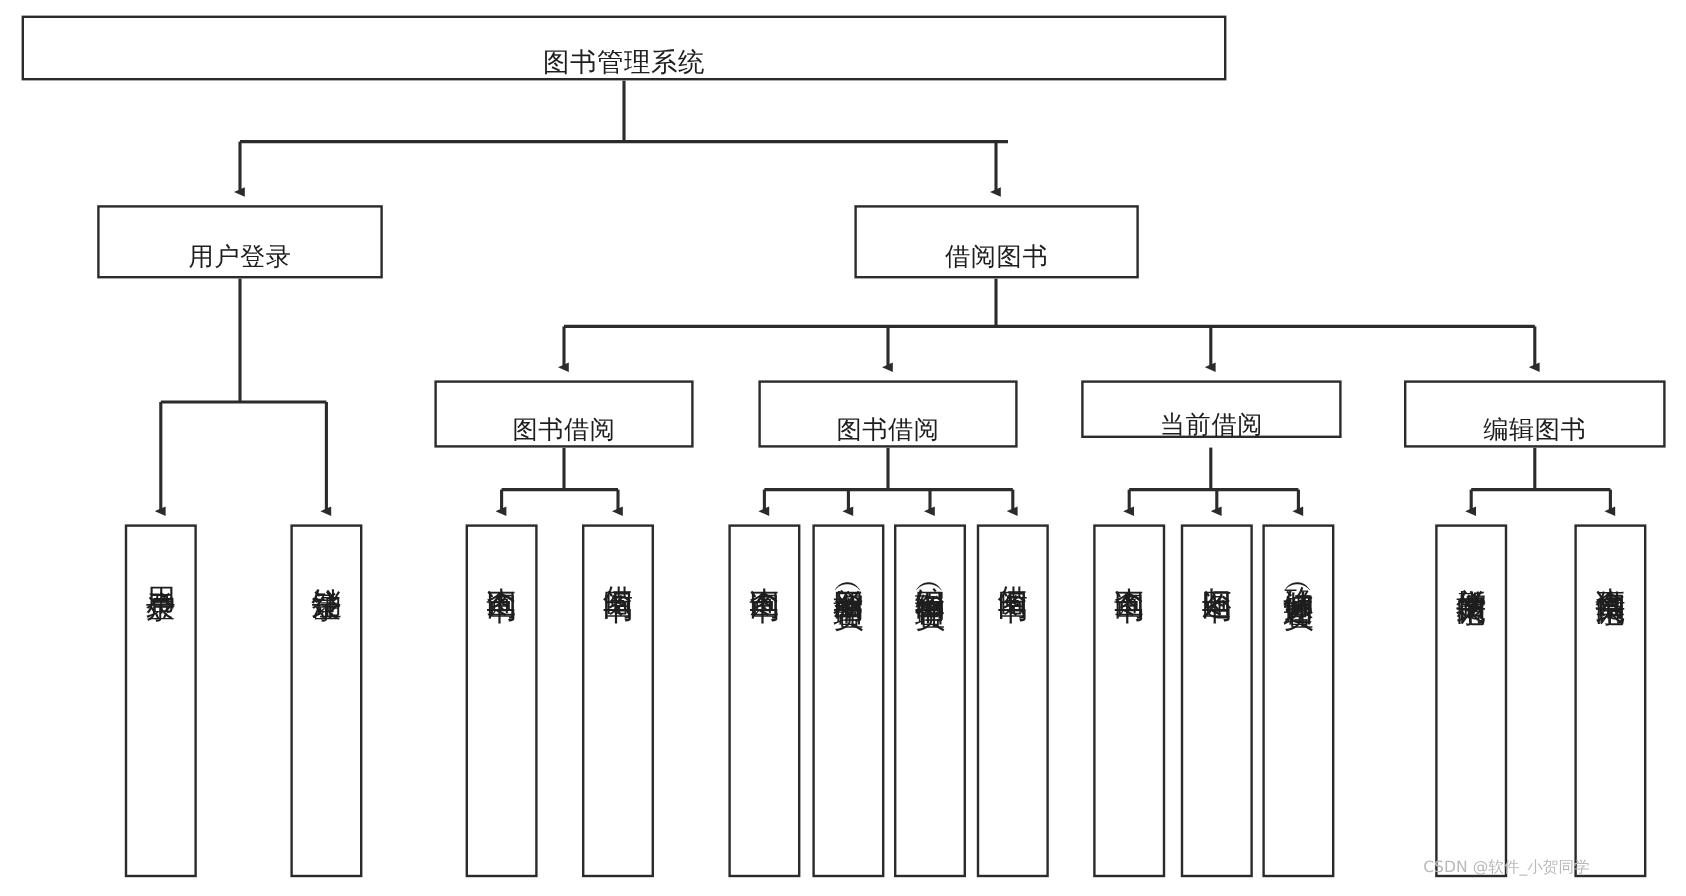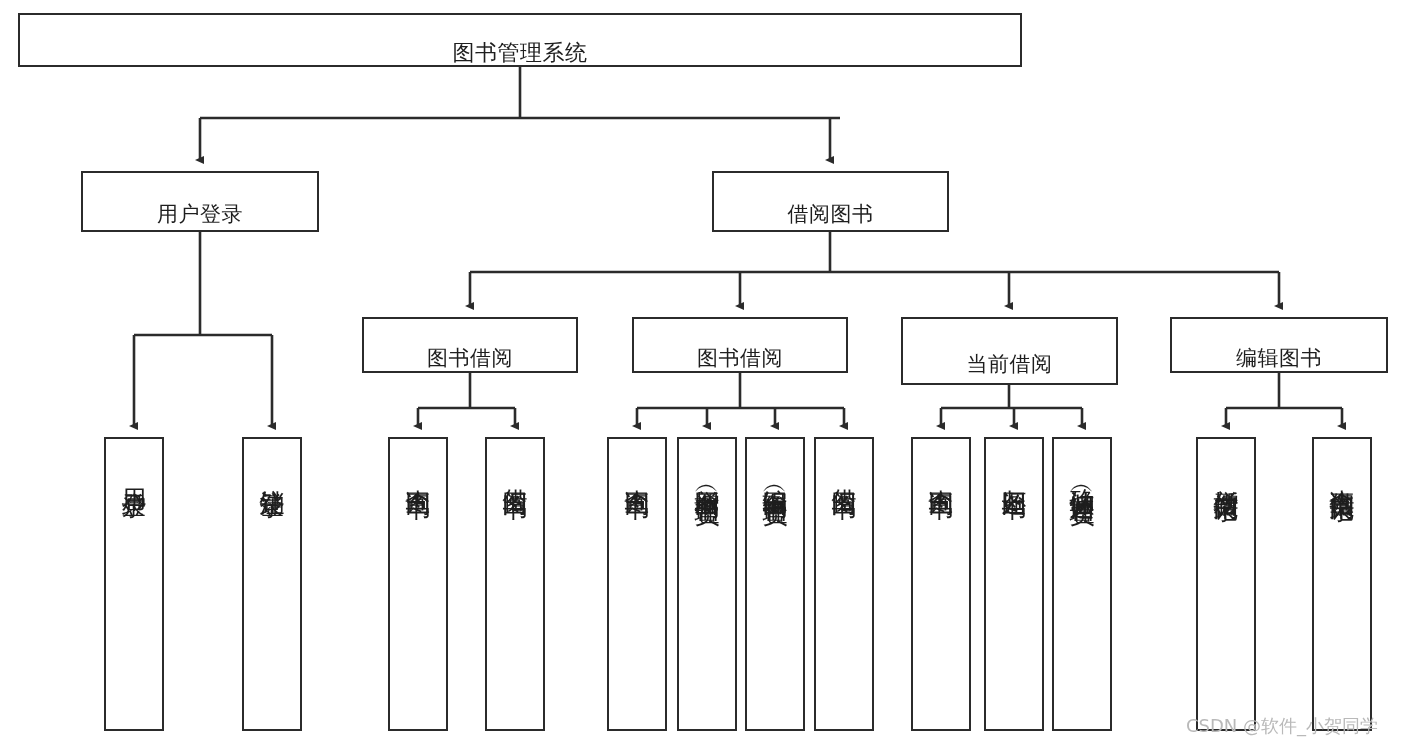--- a/index.html
+++ b/index.html
@@ -61,21 +61,21 @@
     writing-mode: vertical-rl;
     text-orientation: upright;
     font-size: 25px;
     line-height: 1.0;
     letter-spacing: 2px;
     white-space: nowrap;
   }
   .watermark {
     position: absolute;
     color: #b9b9b9;
-    font-size: 18px;
+    font-size: 13px;
     white-space: nowrap;
     z-index: 5;
     font-family: "DejaVu Sans", "Liberation Sans", sans-serif;
   }
 </style>
 </head>
 <body>
 
 <div id="canvas">
 
@@ -140,21 +140,21 @@
   <div class="node horiz" id="node-l1-1" style="left: 712px; top: 171px; width: 237px; height: 61px;">
     <span class="lbl">借阅图书</span>
   </div>
 
   <div class="node horiz" id="node-l2-0" style="left: 362px; top: 317px; width: 216px; height: 56px;">
     <span class="lbl">图书借阅</span>
   </div>
   <div class="node horiz" id="node-l2-1" style="left: 632px; top: 317px; width: 216px; height: 56px;">
     <span class="lbl">图书借阅</span>
   </div>
-  <div class="node horiz" id="node-l2-2" style="left: 901px; top: 317px; width: 217px; height: 68px;">
+  <div class="node horiz" id="node-l2-2" style="left: 901px; top: 317px; width: 217px; height: 48px;">
     <span class="lbl">当前借阅</span>
   </div>
   <div class="node horiz" id="node-l2-3" style="left: 1170px; top: 317px; width: 218px; height: 56px;">
     <span class="lbl">编辑图书</span>
   </div>
 
   <div class="node vert" id="node-leaf-0" style="left: 104px; top: 437px; width: 60px; height: 294px;">
     <span class="lbl">用户登录</span>
   </div>
   <div class="node vert" id="node-leaf-1" style="left: 242px; top: 437px; width: 60px; height: 294px;">

